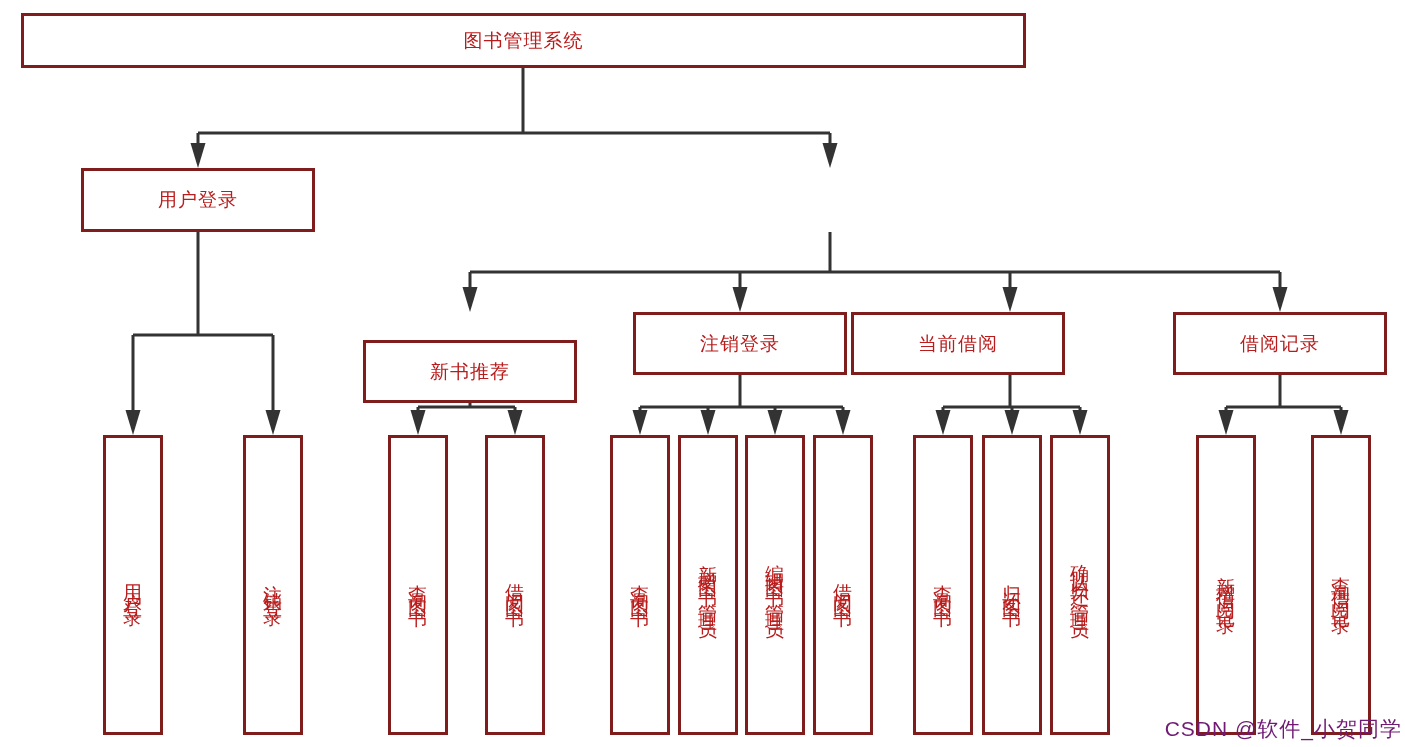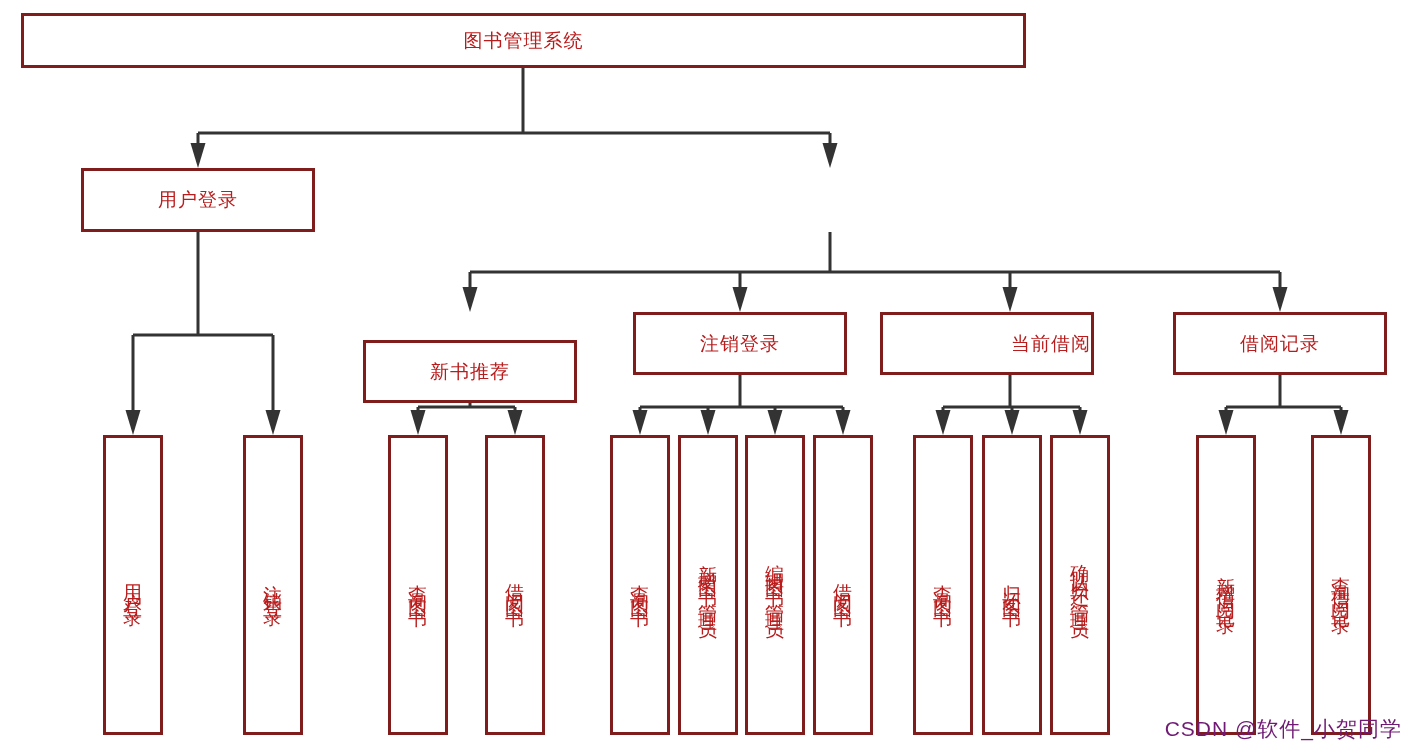--- a/index.html
+++ b/index.html
@@ -111,21 +111,21 @@
   <div class="node lvl1" style="left:81px;">
     <span>用户登录</span>
   </div>
 
   <div class="node lvl2" style="left:363px;margin-top:28px;">
     <span>新书推荐</span>
   </div>
   <div class="node lvl2" style="left:633px;">
     <span>注销登录</span>
   </div>
-  <div class="node lvl2" style="left:880px;justify-content:flex-end;">
+  <div class="node lvl2" style="left:851px;">
     <span>当前借阅</span>
   </div>
   <div class="node lvl2" style="left:1173px;">
     <span>借阅记录</span>
   </div>
 
   <div class="node leaf" style="left:103px;">
     <span class="vtext">用户登录</span>
   </div>
   <div class="node leaf" style="left:243px;">

